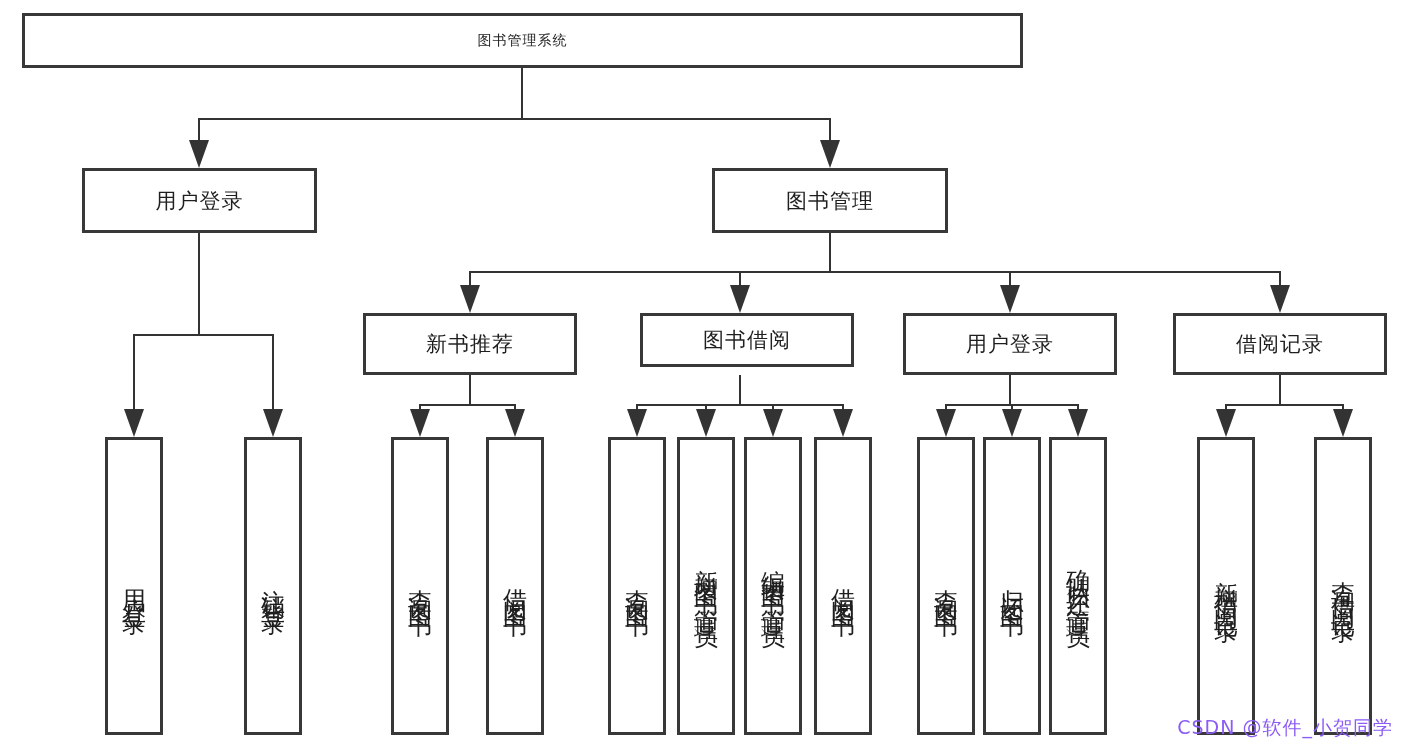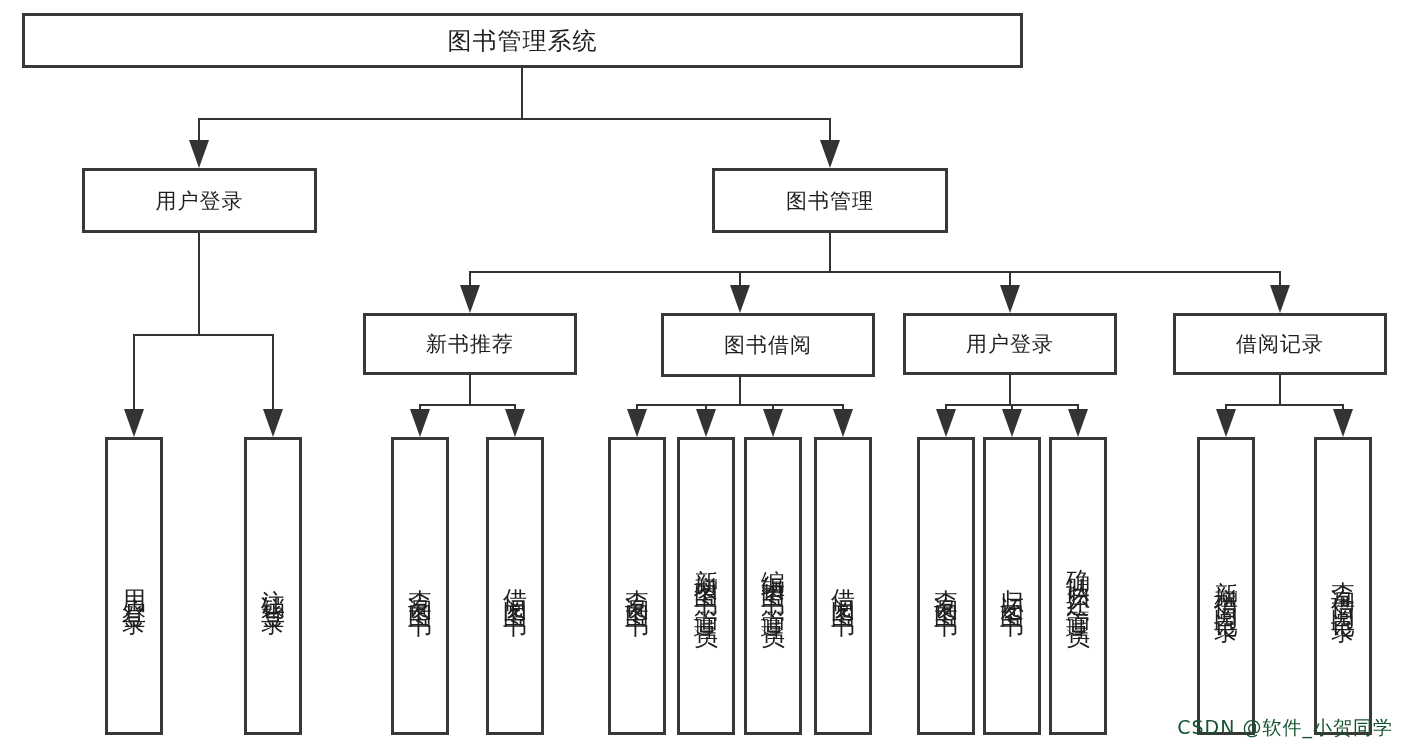--- a/index.html
+++ b/index.html
@@ -18,21 +18,21 @@
     border: 3px solid #383838;
     background: #ffffff;
     display: flex;
     align-items: center;
     justify-content: center;
     font-size: 21px;
     letter-spacing: 1px;
     color: #1f1f1f;
     white-space: nowrap;
   }
-  .node.root { font-size: 24px; }
+  .node.root { font-size: 14px; }
   .leaf {
     position: absolute;
     box-sizing: border-box;
     top: 437px;
     width: 58px;
     height: 298px;
     border: 3px solid #383838;
     background: #ffffff;
     display: flex;
     align-items: center;
@@ -55,21 +55,21 @@
     width: 0; height: 0;
     border-left: 10px solid transparent;
     border-right: 10px solid transparent;
     border-top: 28px solid #333333;
   }
   .watermark {
     position: absolute;
     right: 12px;
     bottom: 6px;
     font-size: 19px;
-    color: #14532d;
+    color: #8b5cf6;
     letter-spacing: 1px;
     white-space: nowrap;
   }
 </style>
 </head>
 <body>
 
 <div id="canvas">
 
   <div class="node root" style="left:22px; top:13px; width:1001px; height:55px;">
@@ -79,21 +79,21 @@
   <div class="node" style="left:82px; top:168px; width:235px; height:65px;">
     <span>用户登录</span>
   </div>
   <div class="node" style="left:363px; top:313px; width:214px; height:62px;">
     <span>新书推荐</span>
   </div>
 
   <div class="node" style="left:712px; top:168px; width:236px; height:65px;">
     <span>图书管理</span>
   </div>
-  <div class="node" style="left:661px; top:313px; width:214px; height:64px;">
+  <div class="node" style="left:640px; top:313px; width:214px; height:54px;">
     <span>图书借阅</span>
   </div>
   <div class="node" style="left:903px; top:313px; width:214px; height:62px;">
     <span>用户登录</span>
   </div>
   <div class="node" style="left:1173px; top:313px; width:214px; height:62px;">
     <span>借阅记录</span>
   </div>
 
   <div class="leaf" style="left:105px;">

